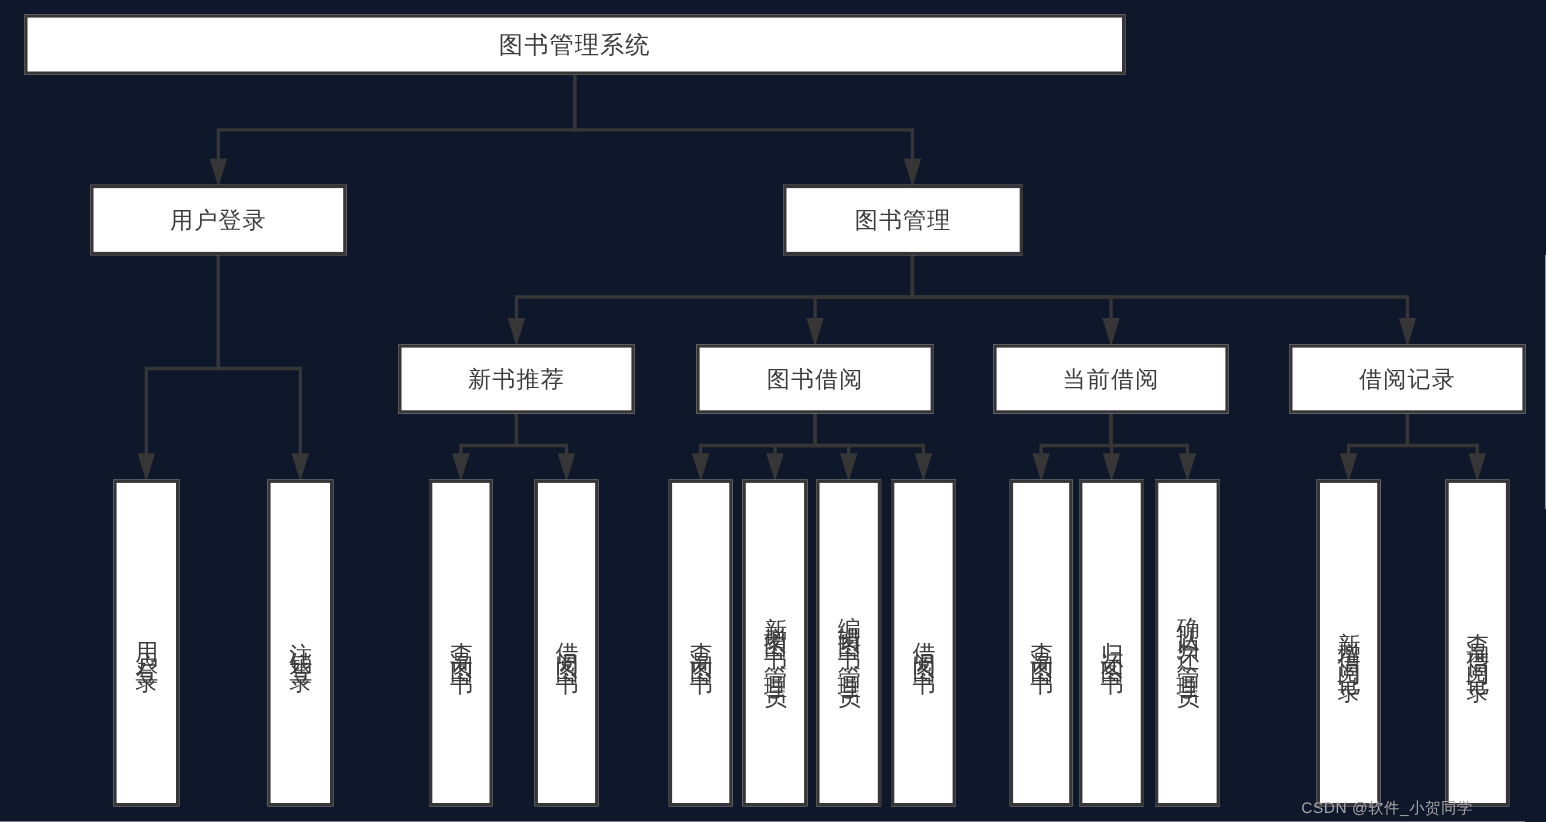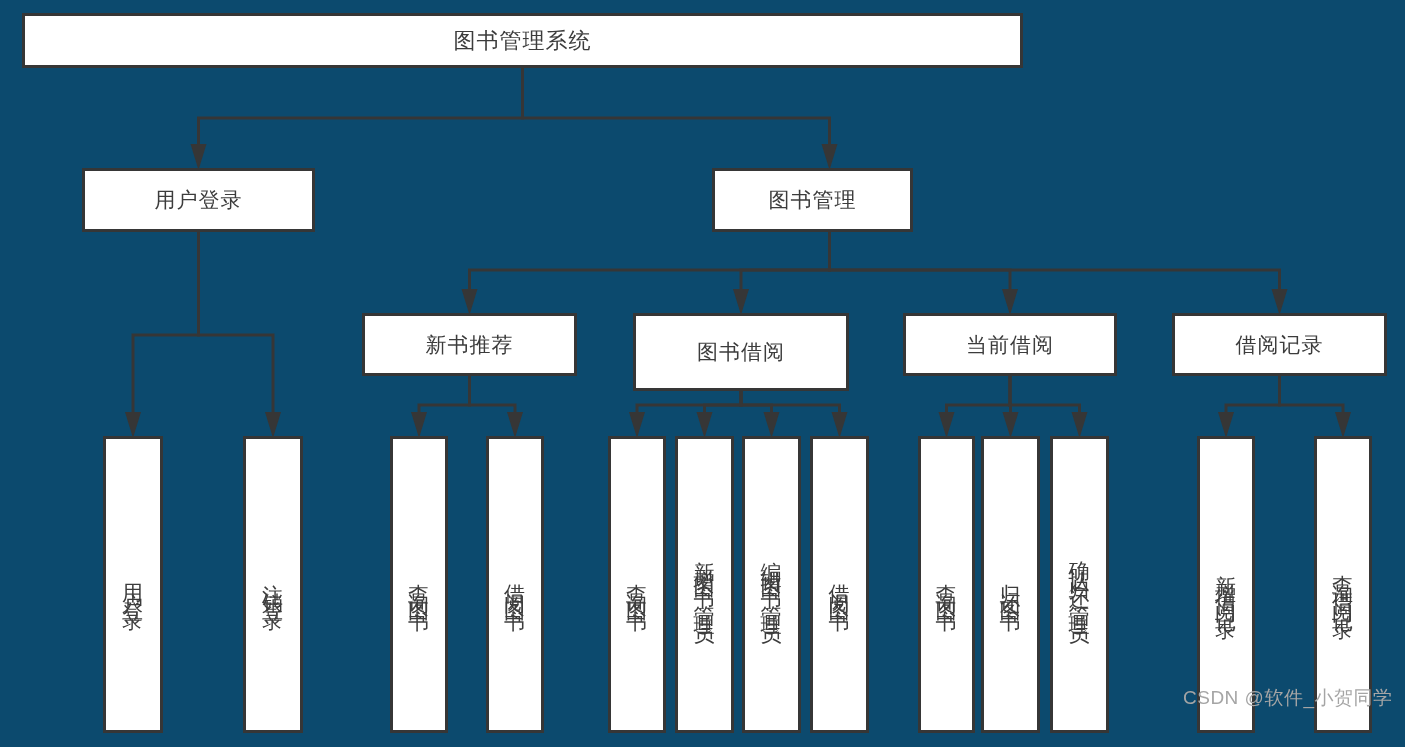--- a/index.html
+++ b/index.html
@@ -5,21 +5,21 @@
   html, body {
     margin: 0;
     padding: 0;
     background: #ffffff;
     font-family: "Liberation Sans", "DejaVu Sans", sans-serif;
   }
   #stage {
     position: relative;
     width: 1405px;
     height: 747px;
-    background: #0c4a6e;
+    background: #0f172a;
     overflow: hidden;
   }
   #edges {
     position: absolute;
     left: 0;
     top: 0;
     width: 1405px;
     height: 747px;
     z-index: 1;
   }
@@ -46,22 +46,22 @@
     writing-mode: vertical-rl;
     text-orientation: mixed;
     font-size: 21px;
     letter-spacing: 9px;
     line-height: 1;
     white-space: nowrap;
   }
   .watermark {
     position: absolute;
     left: 1183px;
-    top: 685px;
-    font-size: 19px;
+    top: 726px;
+    font-size: 14px;
     letter-spacing: 0.5px;
     color: #a5a5a5;
     z-index: 5;
     white-space: nowrap;
   }
 </style>
 </head>
 <body>
 
 <div id="stage">
@@ -105,27 +105,27 @@
       <path d="M 1279.5 376 V 405 H 1343 V 416" fill="none" stroke="#363636" stroke-width="3"></path>
       <polygon points="1335,412 1351,412 1343,438" fill="#363636"></polygon>
     </svg>
   <div id="nodes">
       <div class="node h root" style="left: 22px; top: 13px; width: 1001px; height: 55px;">
         <span class="lbl">图书管理系统</span>
       </div>
       <div class="node h" style="left: 82px; top: 168px; width: 233px; height: 64px;">
         <span class="lbl">用户登录</span>
       </div>
-      <div class="node h" style="left: 712px; top: 168px; width: 201px; height: 64px;">
+      <div class="node h" style="left: 712px; top: 168px; width: 218px; height: 64px;">
         <span class="lbl">图书管理</span>
       </div>
       <div class="node h" style="left: 362px; top: 313px; width: 215px; height: 63px; text-align: right;">
         <span class="lbl">新书推荐</span>
       </div>
-      <div class="node h" style="left: 633px; top: 313px; width: 216px; height: 78px; font-family: Liberation Mono, monospace;">
+      <div class="node h" style="left: 633px; top: 313px; width: 216px; height: 63px; font-family: Liberation Mono, monospace;">
         <span class="lbl">图书借阅</span>
       </div>
       <div class="node h" style="left: 903px; top: 313px; width: 214px; height: 63px; font-family: Liberation Mono, monospace;">
         <span class="lbl">当前借阅</span>
       </div>
       <div class="node h" style="left: 1172px; top: 313px; width: 215px; height: 63px;">
         <span class="lbl">借阅记录</span>
       </div>
       <div class="node v" style="left: 103px; top: 436px; width: 60px; height: 297px;">
         <span class="lbl">用户登录</span>

